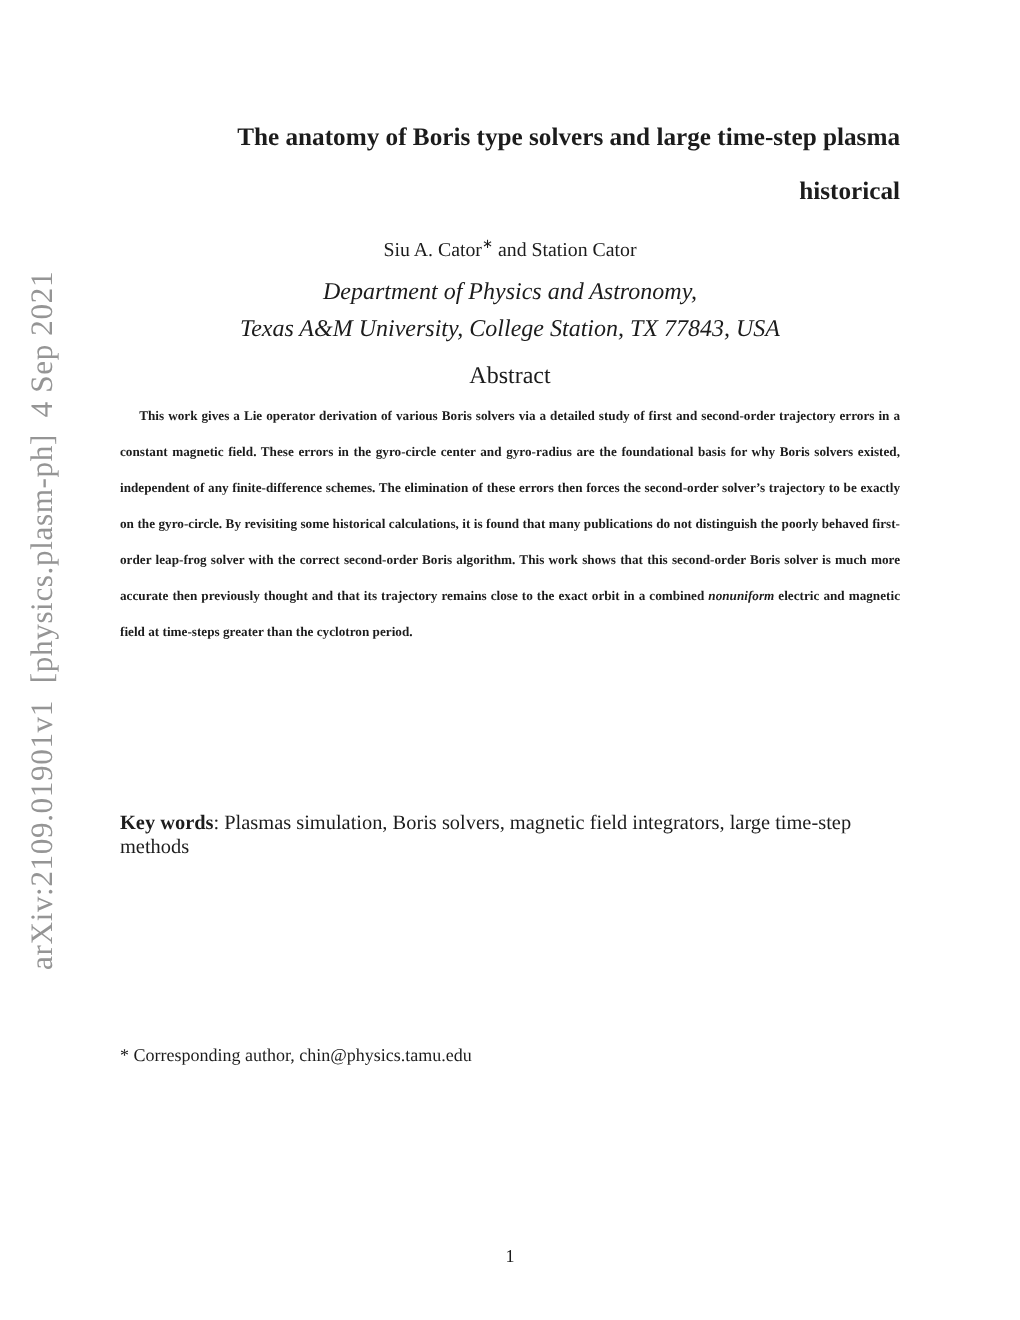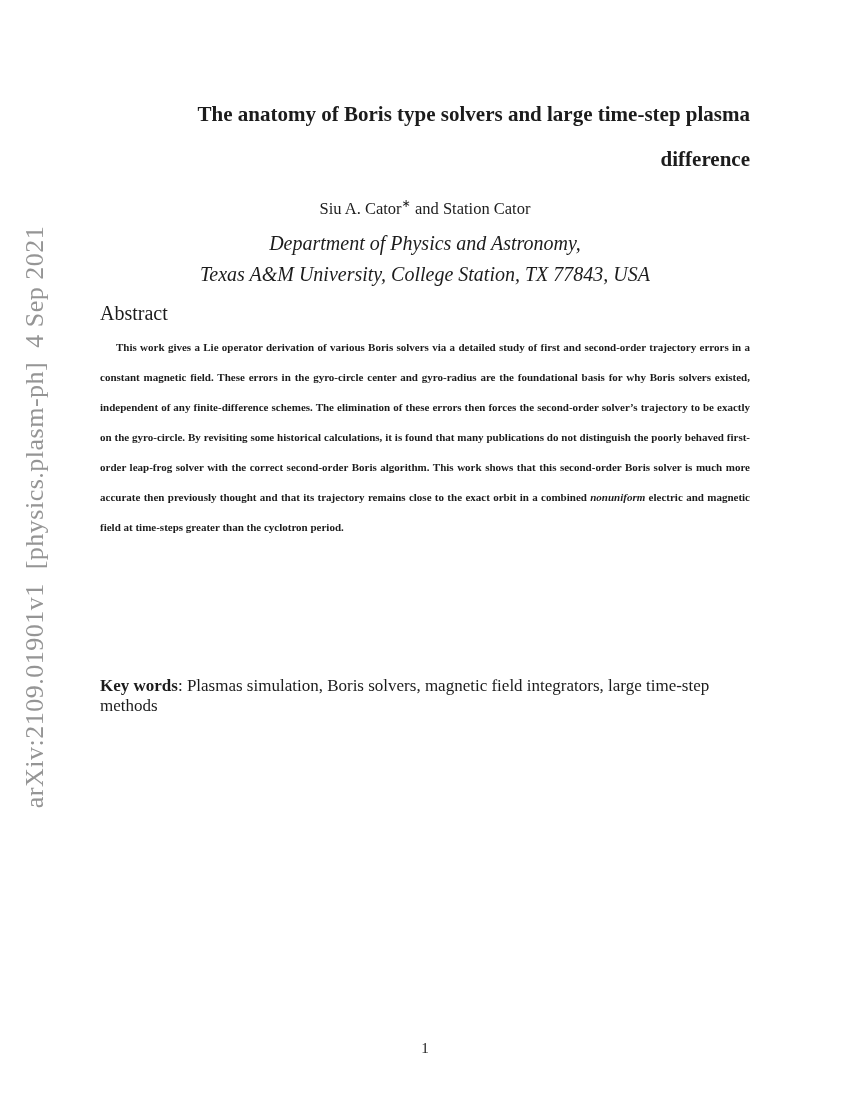--- a/index.html
+++ b/index.html
@@ -54,21 +54,21 @@
   .affiliation {
     margin-top: 9px;
     font-size: 20px;
     font-style: italic;
     text-align: center;
     line-height: 31px;
   }
   .abstract-heading {
     margin-top: 12px;
     font-size: 20px;
-    text-align: left;
+    text-align: center;
   }
   .abstract-body {
     margin-top: 7px;
     font-size: 11px;
     line-height: 30px;
     text-align: justify;
     text-indent: 16px;
     font-weight: bold;
   }
   .abstract-body .it {
@@ -104,21 +104,21 @@
 <body>
 
 <div class="page">
 
   <div class="watermark">arXiv:2109.01901v1  [physics.plasm-ph]  4 Sep 2021</div>
 
   <div class="content">
 
     <div class="title">
       <span style="display:block;">The anatomy of Boris type solvers and large time-step plasma</span>
-      <span style="display:block;">difference</span>
+      <span style="display:block;">historical</span>
     </div>
 
     <div class="authors">
       <span>Siu A. Cator</span><sup>∗</sup><span> and Station Cator</span>
     </div>
 
     <div class="affiliation">
       <span style="display:block;">Department of Physics and Astronomy,</span>
       <span style="display:block;">Texas A&amp;M University, College Station, TX 77843, USA</span>
     </div>
@@ -128,16 +128,19 @@
     <div class="abstract-body">
       <span>This work gives a Lie operator derivation of various Boris solvers via a detailed study of first and second-order trajectory errors in a constant magnetic field. These errors in the gyro-circle center and gyro-radius are the foundational basis for why Boris solvers existed, independent of any finite-difference schemes. The elimination of these errors then forces the second-order solver’s trajectory to be exactly on the gyro-circle. By revisiting some historical calculations, it is found that many publications do not distinguish the poorly behaved first-order leap-frog solver with the correct second-order Boris algorithm. This work shows that this second-order Boris solver is much more accurate then previously thought and that its trajectory remains close to the exact orbit in a combined </span><span class="it">nonuniform</span><span> electric and magnetic field at time-steps greater than the cyclotron period.</span>
     </div>
 
   </div>
 
   <div class="keywords">
     <span class="kw-label">Key words</span><span>:  Plasmas simulation, Boris solvers, magnetic field integrators, large time-step methods</span>
   </div>
 
+  <div class="footnote">
+    <span>*</span><span> Corresponding author, chin@physics.tamu.edu</span>
+  </div>
 
   <div class="page-number">1</div>
 
 </div>
 
 </body></html>

